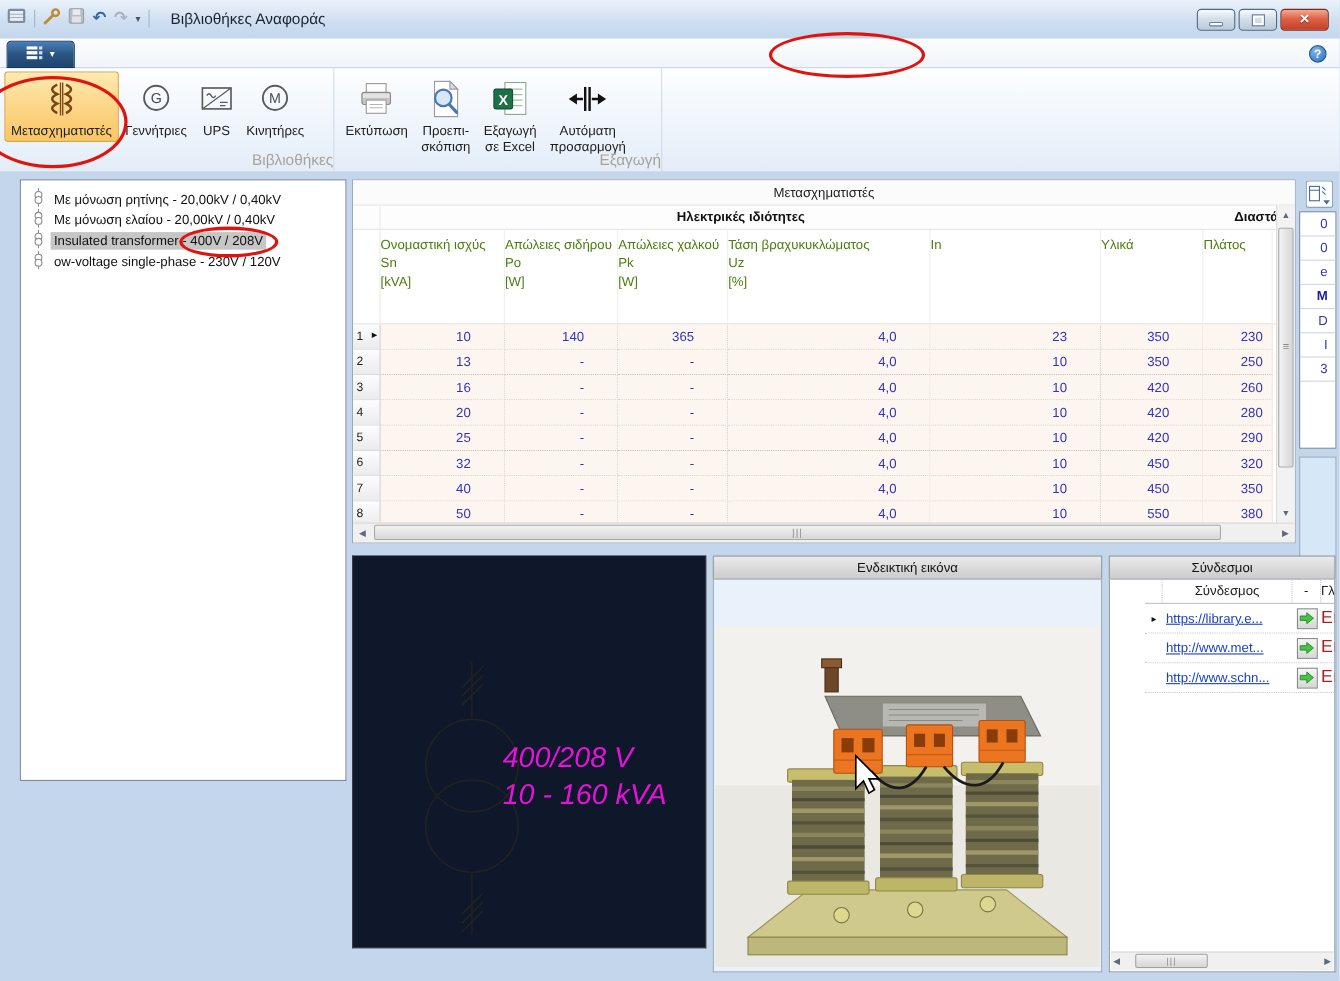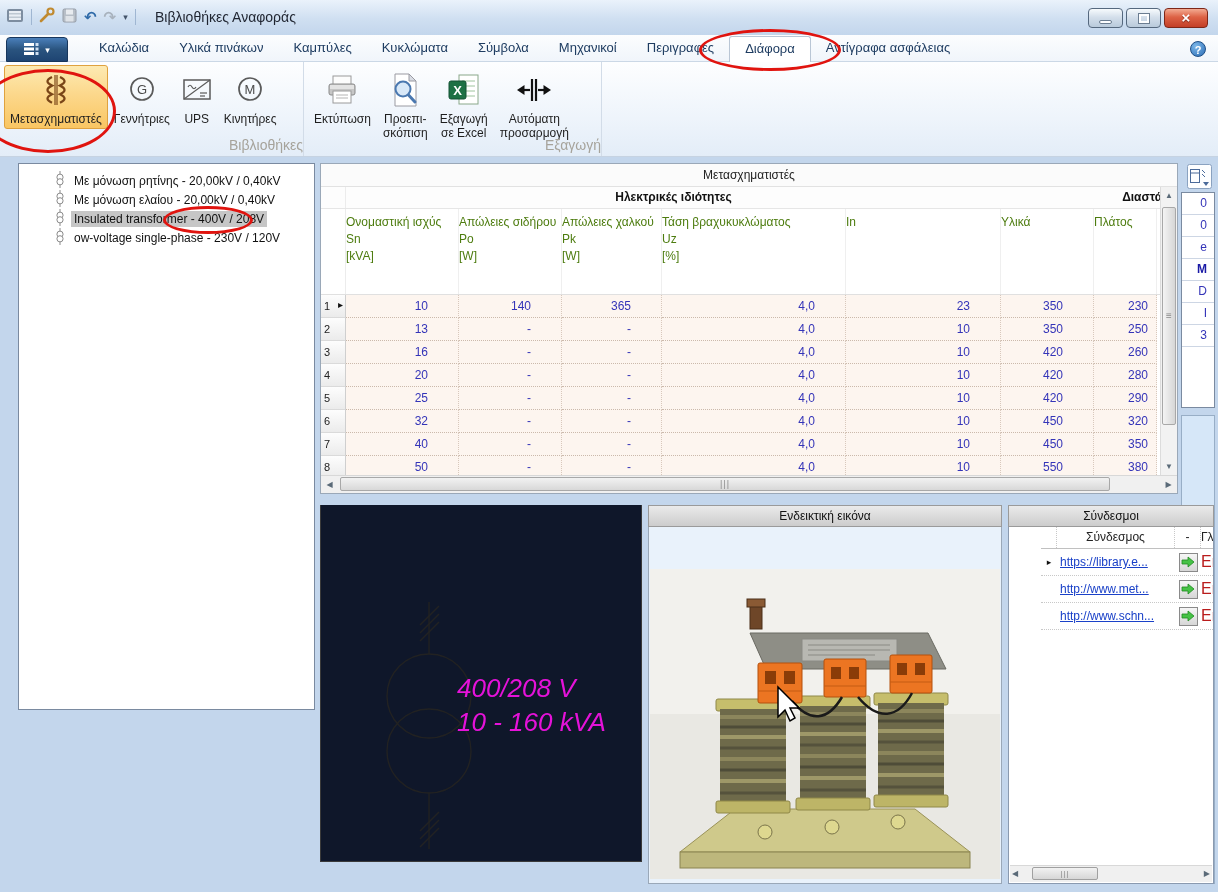--- a/index.html
+++ b/index.html
@@ -48,21 +48,21 @@
   .rbtns { display:flex; align-items:flex-start; padding:3px 2px 0 4px; }
   .rbtn { display:flex; flex-direction:column; align-items:center; padding:2px 5px; border:1px solid transparent; }
   .rbtn .ricon { height:44px; display:flex; align-items:center; justify-content:center; }
   .rbtn .rlabel { font-size:12px; color:#1e1e1e; text-align:center; white-space:pre-line; line-height:14px; }
   .rbtn.sel-orange { background: linear-gradient(#fdeab2, #fcd88c 45%, #f9c663);
     border:1px solid #dfa23f; border-radius:3px; }
   .glabel { position:absolute; bottom:3px; width:100%; text-align:right; font-size:14px; color:#a6a39b; }
 
   
   .tree-panel { position:absolute; left:18px; top:163px; width:297px; height:547px;
-    background:#fff; border:1px solid #7a8aa0; padding-top:7px;padding-left:25px; }
+    background:#fff; border:1px solid #7a8aa0; padding-top:7px; }
   .tree-item { display:flex; align-items:center; height:19px; padding-left:11px; gap:6px; font-size:12px; color:#111; }
   .tlabel { padding:1px 3px; white-space:pre; }
   .tlabel.sel { background:#c6c6c6; }
 
   
   .table-panel { position:absolute; left:320px; top:163px; width:858px; height:331px;
     background:#fff; border:1px solid #9aa8b8; }
   .tbl-title { height:23px; line-height:22px; text-align:center; font-size:12px; color:#222;
     background:#fbfbfb; border-bottom:1px solid #e2e2e2; }
   .tbl-grouprow { display:flex; height:22px; border-bottom:1px solid #e6e6e6; background:#fdfdfd; }
@@ -197,31 +197,20 @@
             <rect x="0" y="0" width="10" height="3" fill="#fff"></rect>
             <rect x="0" y="4.5" width="10" height="3" fill="#fff"></rect>
             <rect x="0" y="9" width="10" height="3" fill="#fff"></rect>
             <rect x="11.5" y="0" width="3" height="3" fill="#cfe0f2"></rect>
             <rect x="11.5" y="4.5" width="3" height="3" fill="#cfe0f2"></rect>
             <rect x="11.5" y="9" width="3" height="3" fill="#cfe0f2"></rect>
           </svg>
       </span>
       <span class="caret">▾</span>
     </div>
-    <div class="tabstrip">
-        <div class="tab">Καλώδια</div>
-        <div class="tab">Υλικά πινάκων</div>
-        <div class="tab">Καμπύλες</div>
-        <div class="tab">Κυκλώματα</div>
-        <div class="tab">Σύμβολα</div>
-        <div class="tab">Μηχανικοί</div>
-        <div class="tab">Περιγραφές</div>
-        <div class="tab active">Διάφορα</div>
-        <div class="tab">Αντίγραφα ασφάλειας</div>
-      </div>
     <div class="help-circle">?</div>
   </div>
 
   <div class="ribbon">
     <div class="rgroup rgroup-1">
       <div class="rbtns">
         <div class="rbtn sel-orange">
           <span class="ricon">
             <svg width="36" height="36" viewBox="0 0 36 36">
                 <path d="M14,5 q-9,4.3 0,8.6 q-9,4.3 0,8.6 q-9,4.3 0,8.6" fill="none" stroke="#7a4618" stroke-width="2.3"></path>

